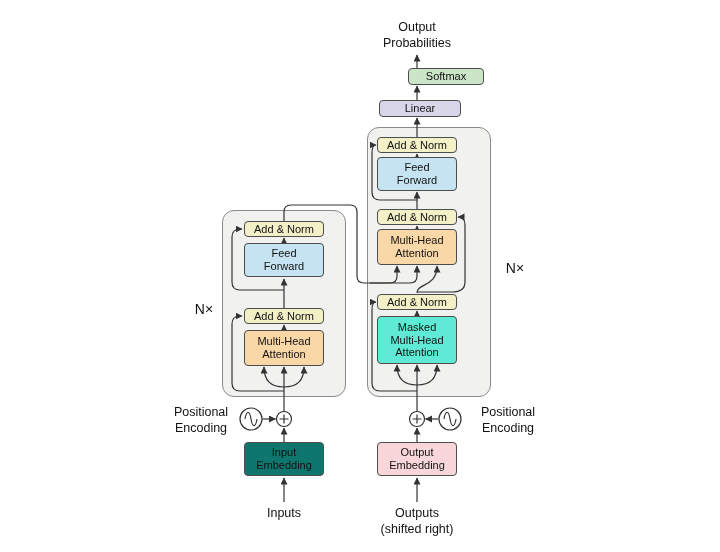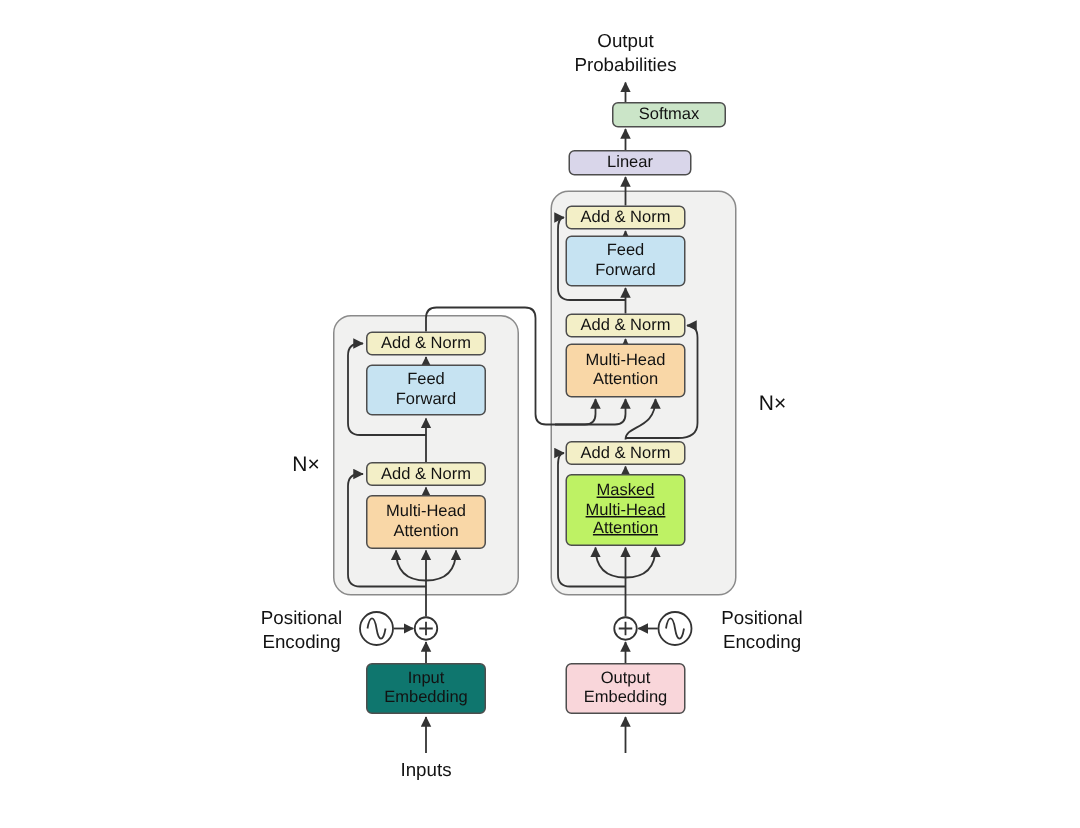--- a/index.html
+++ b/index.html
@@ -100,39 +100,41 @@
   <div class="box" style="left: 379px; top: 68px; width: 76px; height: 17px; background-color: rgb(203, 229, 200); margin-left: 29px;">Softmax</div>
   <div class="box" style="left: 379px; top: 100px; width: 82px; height: 17px; background-color: rgb(217, 214, 234);">Linear</div>
 
   <div class="box" style="left: 377px; top: 137px; width: 80px; height: 16px; background-color: rgb(243, 239, 199);">Add &amp; Norm</div>
   <div class="box" style="left: 377px; top: 157px; width: 80px; height: 34px; background-color: rgb(198, 227, 242);">Feed
 Forward</div>
   <div class="box" style="left: 377px; top: 209px; width: 80px; height: 16px; background-color: rgb(243, 239, 199);">Add &amp; Norm</div>
   <div class="box" style="left: 377px; top: 229px; width: 80px; height: 36px; background-color: rgb(249, 215, 167);">Multi-Head
 Attention</div>
   <div class="box" style="left: 377px; top: 294px; width: 80px; height: 16px; background-color: rgb(243, 239, 199);">Add &amp; Norm</div>
-  <div class="box" style="left: 377px; top: 316px; width: 80px; height: 48px; background-color: #bef264; text-decoration: underline;">Masked
+  <div class="box" style="left: 377px; top: 316px; width: 80px; height: 48px; background-color: #5eead4;">Masked
 Multi-Head
 Attention</div>
 
   <div class="box" style="left: 244px; top: 221px; width: 80px; height: 16px; background-color: rgb(243, 239, 199);">Add &amp; Norm</div>
   <div class="box" style="left: 244px; top: 243px; width: 80px; height: 34px; background-color: rgb(198, 227, 242);">Feed
 Forward</div>
   <div class="box" style="left: 244px; top: 308px; width: 80px; height: 16px; background-color: rgb(243, 239, 199);">Add &amp; Norm</div>
   <div class="box" style="left: 244px; top: 330px; width: 80px; height: 36px; background-color: rgb(249, 215, 167);">Multi-Head
 Attention</div>
 
   <div class="box" style="left: 244px; top: 442px; width: 80px; height: 34px; background-color: #0f766e;">Input
 Embedding</div>
   <div class="box" style="left: 377px; top: 442px; width: 80px; height: 34px; background-color: rgb(249, 214, 218);">Output
 Embedding</div>
 
   <div class="flabel" style="left:362px;top:19px;width:110px">Output
 Probabilities</div>
   <div class="flabel" style="left:244px;top:505px;width:80px">Inputs</div>
+  <div class="flabel" style="left:357px;top:505px;width:120px">Outputs
+(shifted right)</div>
   <div class="flabel" style="left:161px;top:404px;width:80px">Positional
 Encoding</div>
   <div class="flabel" style="left:468px;top:404px;width:80px">Positional
 Encoding</div>
   <div class="flabel nx" style="left:188px;top:301px;width:32px">N×</div>
   <div class="flabel nx" style="left:499px;top:260px;width:32px">N×</div>
 
 </div>
 
 </body></html>

